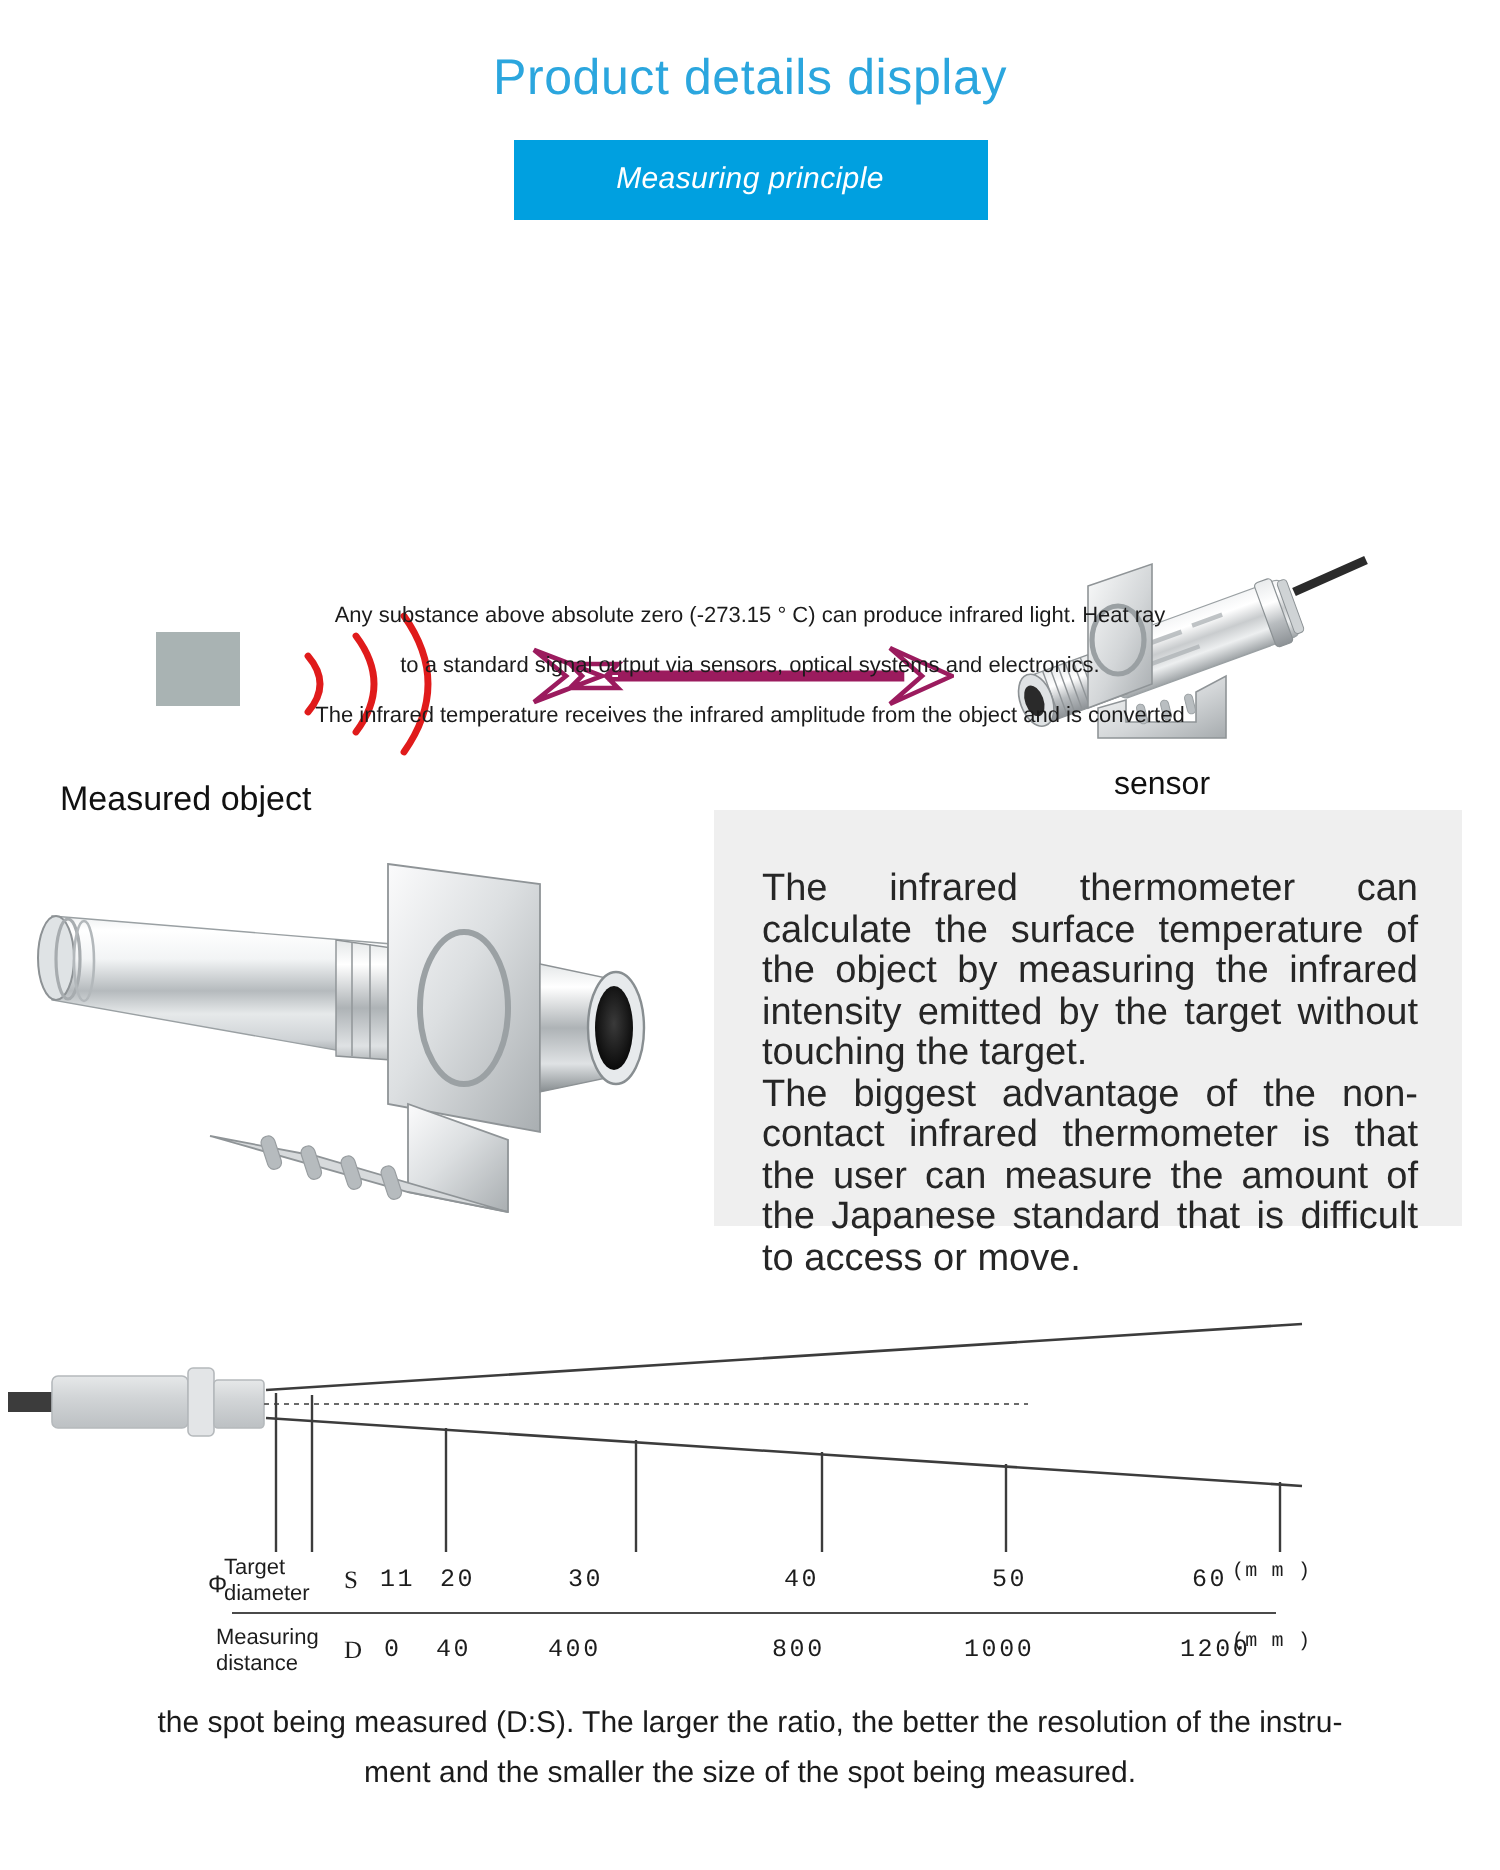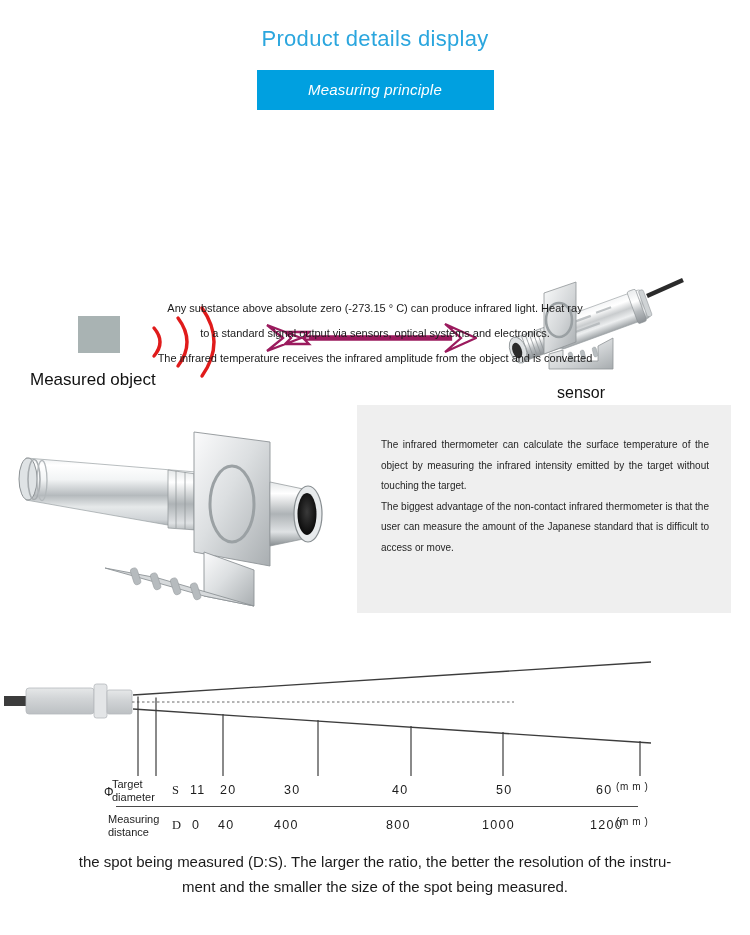--- a/index.html
+++ b/index.html
@@ -3,21 +3,21 @@
 <meta charset="utf-8">
 <style>
   html,body{margin:0;padding:0;}
   body{
     width:750px;height:935px;background:#ffffff;
     font-family:"Liberation Sans",sans-serif;color:#1a1a1a;
     overflow:hidden;position:relative;
   }
   
   .page-title{
-    text-align:center;font-size:22px;font-weight:400;
+    text-align:center;font-size:25px;font-weight:400;
     color:#2BA6DE;letter-spacing:.3px;
     margin:22px 0 0 0;line-height:34px;
   }
   .tab-wrap{display:flex;justify-content:center;margin-top:14px;}
   .tab-button{
     background:#00A0E0;color:#ffffff;font-size:15px;
     padding:10px 0;width:237px;text-align:center;
     border:none;line-height:20px;letter-spacing:.2px;font-style:italic;
   }
   
@@ -25,21 +25,21 @@
     position:relative;height:160px;margin-top:22px;
   }
   .obj-square{
     position:absolute;left:78px;top:184px;width:42px;height:37px;
     background:#A9B3B3;
   }
   .ir-arcs{position:absolute;left:140px;top:160px;}
   .big-arrow{position:absolute;left:265px;top:188px;}
   .sensor-small{position:absolute;left:497px;top:136px;}
   .lbl-object{
-    position:absolute;left:30px;top:238px;font-size:17px;color:#111;
+    position:absolute;left:30px;top:258px;font-size:17px;color:#111;
   }
   .lbl-sensor{
     position:absolute;left:557px;top:252px;font-size:16px;color:#111;
   }
   
   .intro{
     position:absolute;top:296px;left:0;width:750px;
     text-align:center;font-size:11px;line-height:25px;color:#1b1b1b;
   }
   .intro .ln{display:block;white-space:nowrap;}
@@ -47,21 +47,21 @@
   .mid{
     position:absolute;top:405px;left:0;width:750px;height:215px;
   }
   .sensor-big{position:absolute;left:8px;top:15px;}
   .info-box{
     position:absolute;left:357px;top:0;width:374px;height:208px;
     background:#efefef;box-sizing:border-box;
     padding:30px 22px 0 24px;
   }
   .info-box p{
-    margin:0;font-size:10px;line-height:20.5px;color:#262626;
+    margin:0;font-size:19px;line-height:20.5px;color:#262626;
     text-align:justify;text-justify:inter-word;
   }
   .info-box p.second{margin-top:0;}
   
   .optical{
     position:absolute;top:640px;left:0;width:750px;height:205px;
   }
   
   .scale{
     position:absolute;left:104px;top:780px;width:560px;
@@ -76,21 +76,21 @@
     line-height:12.5px;color:#1d1d1d;
   }
   .phi{
     position:absolute;left:0px;top:5px;font-size:12px;color:#1d1d1d;
   }
   .sym{
     position:absolute;font-family:"Liberation Serif",serif;
     font-size:12.5px;color:#1d1d1d;
   }
   .val{
-    position:absolute;font-family:Liberation Sans, sans-serif;
+    position:absolute;font-family:Liberation Mono, monospace;
     font-size:12.5px;color:#1d1d1d;letter-spacing:1.3px;white-space:nowrap;
   }
   .unit{font-size:10px;letter-spacing:.6px;}
   
   .caption{
     position:absolute;top:849px;left:0;width:750px;
     text-align:center;font-size:15px;line-height:25px;color:#1b1b1b;
   }
   .caption .ln{display:block;white-space:nowrap;}
 </style>

